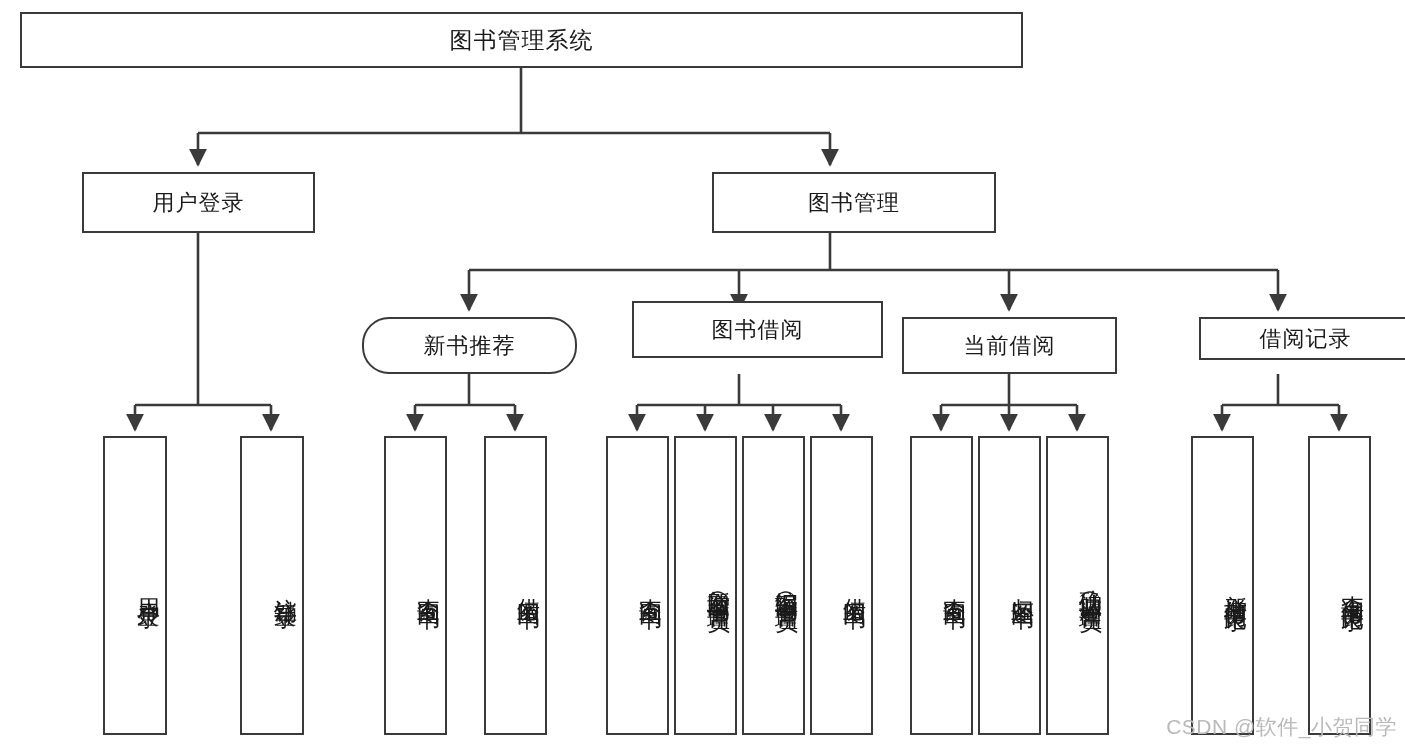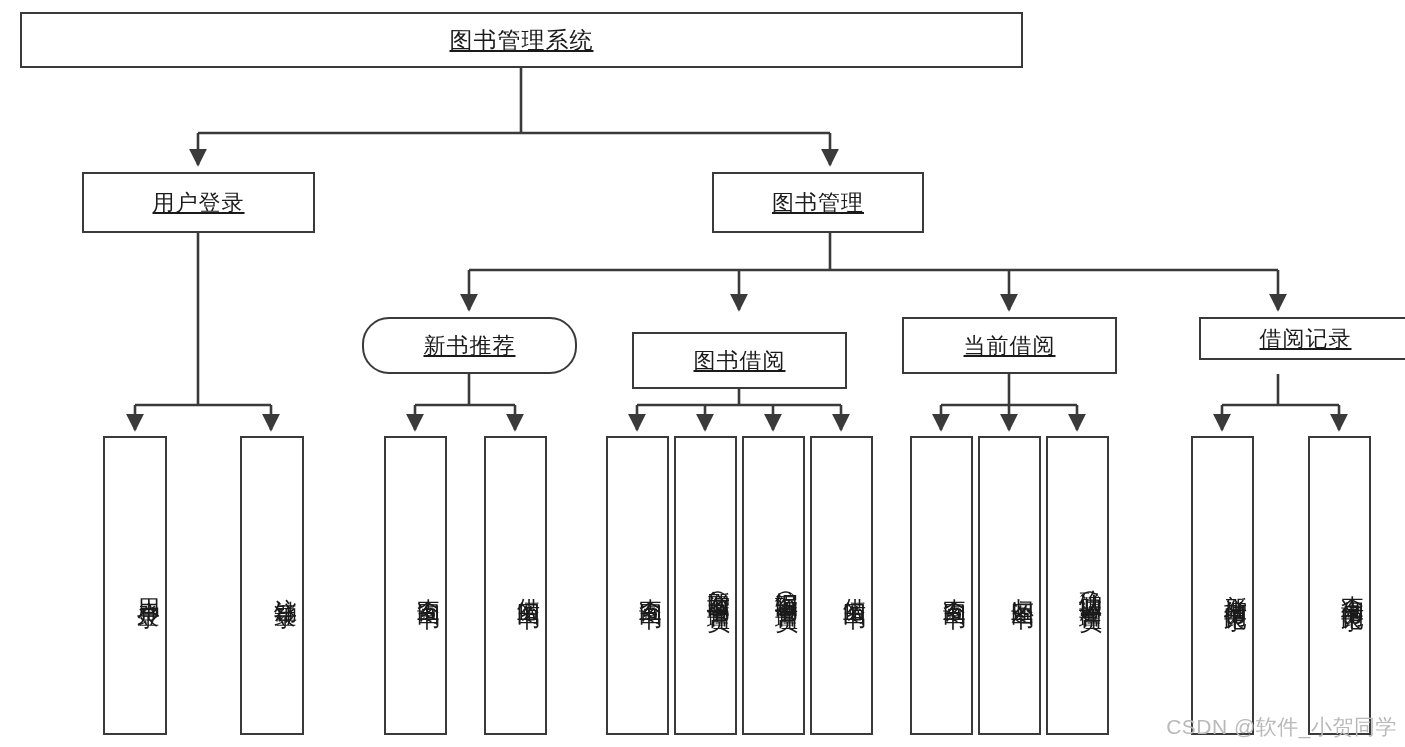--- a/index.html
+++ b/index.html
@@ -33,21 +33,20 @@
     display: flex;
     align-items: center;
     justify-content: center;
     text-align: center;
     line-height: 1.25;
   }
   .node.horizontal {
     font-size: 22px;
     letter-spacing: 1px;
     padding: 2px 22px;
-    text-decoration: underline;
   }
   .node.vertical {
     writing-mode: vertical-rl;
     text-orientation: upright;
     font-size: 23px;
     letter-spacing: 3px;
     padding: 10px 2px;
     align-items: flex-start;
     justify-content: center;
   }
@@ -123,28 +122,28 @@
     </g>
   </svg>
 
   <div class="node horizontal root" style="left:20px; top:12px; width:1003px; height:56px;">
     <span class="node-label">图书管理系统</span>
   </div>
 
   <div class="node horizontal" style="left:82px; top:172px; width:233px; height:61px;">
     <span class="node-label">用户登录</span>
   </div>
-  <div class="node horizontal" style="left:712px; top:172px; width:212px; height:61px;">
+  <div class="node horizontal" style="left:712px; top:172px; width:284px; height:61px;">
     <span class="node-label">图书管理</span>
   </div>
 
   <div class="node horizontal" style="left:362px; top:317px; width:215px; height:57px;border-radius:27px;">
     <span class="node-label">新书推荐</span>
   </div>
-  <div class="node horizontal" style="left:632px; top:332px; width:215px; height:57px;">
+  <div class="node horizontal" style="left:632px; top:301px; width:251px; height:57px;">
     <span class="node-label">图书借阅</span>
   </div>
   <div class="node horizontal" style="left:902px; top:317px; width:215px; height:57px;">
     <span class="node-label">当前借阅</span>
   </div>
   <div class="node horizontal" style="left:1172px; top:317px; width:213px; height:43px;margin-left:27px;">
     <span class="node-label">借阅记录</span>
   </div>
 
   <div class="node vertical" style="left:103px; top:436px; width:64px; height:299px;">

